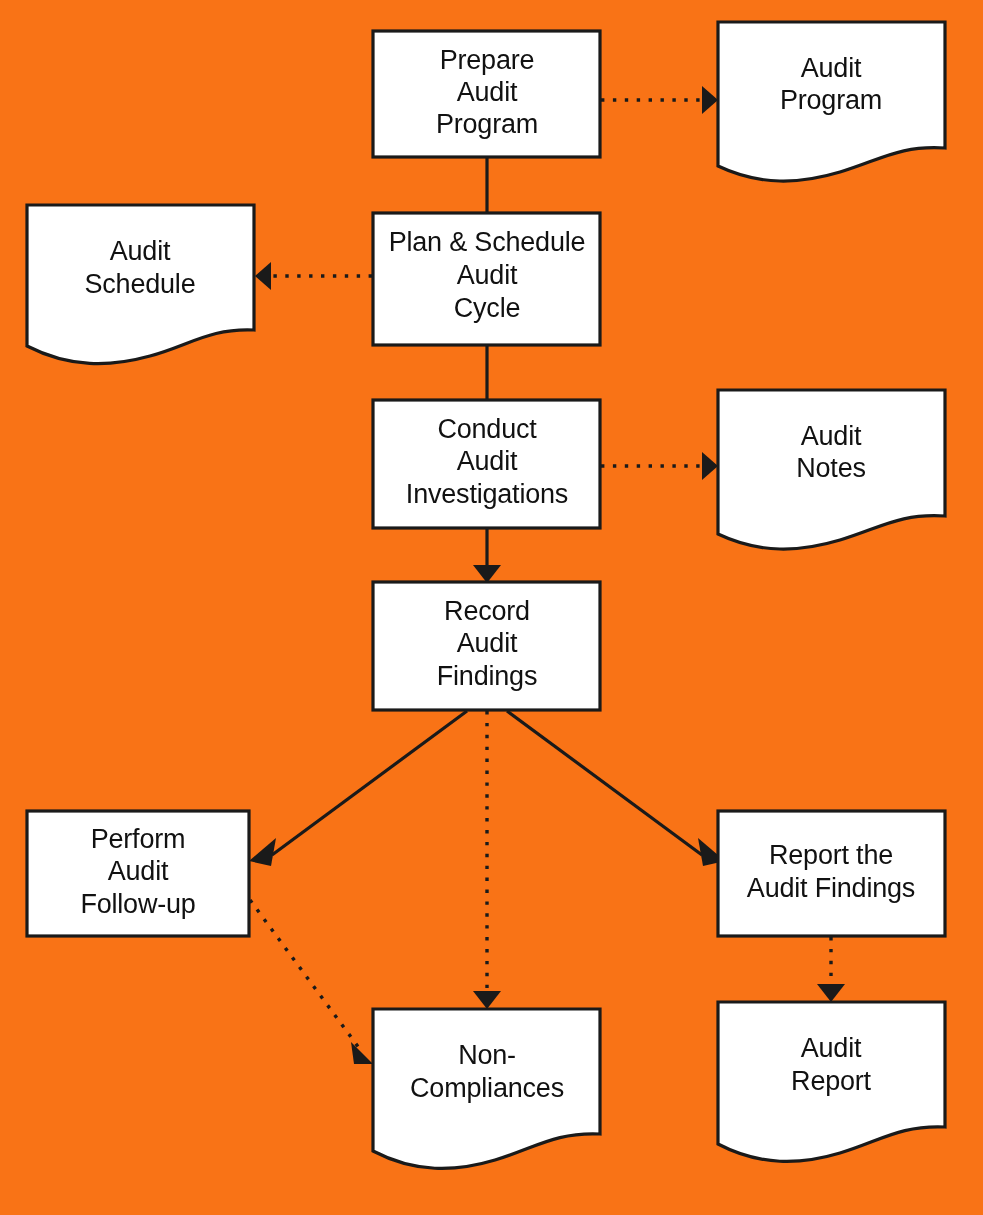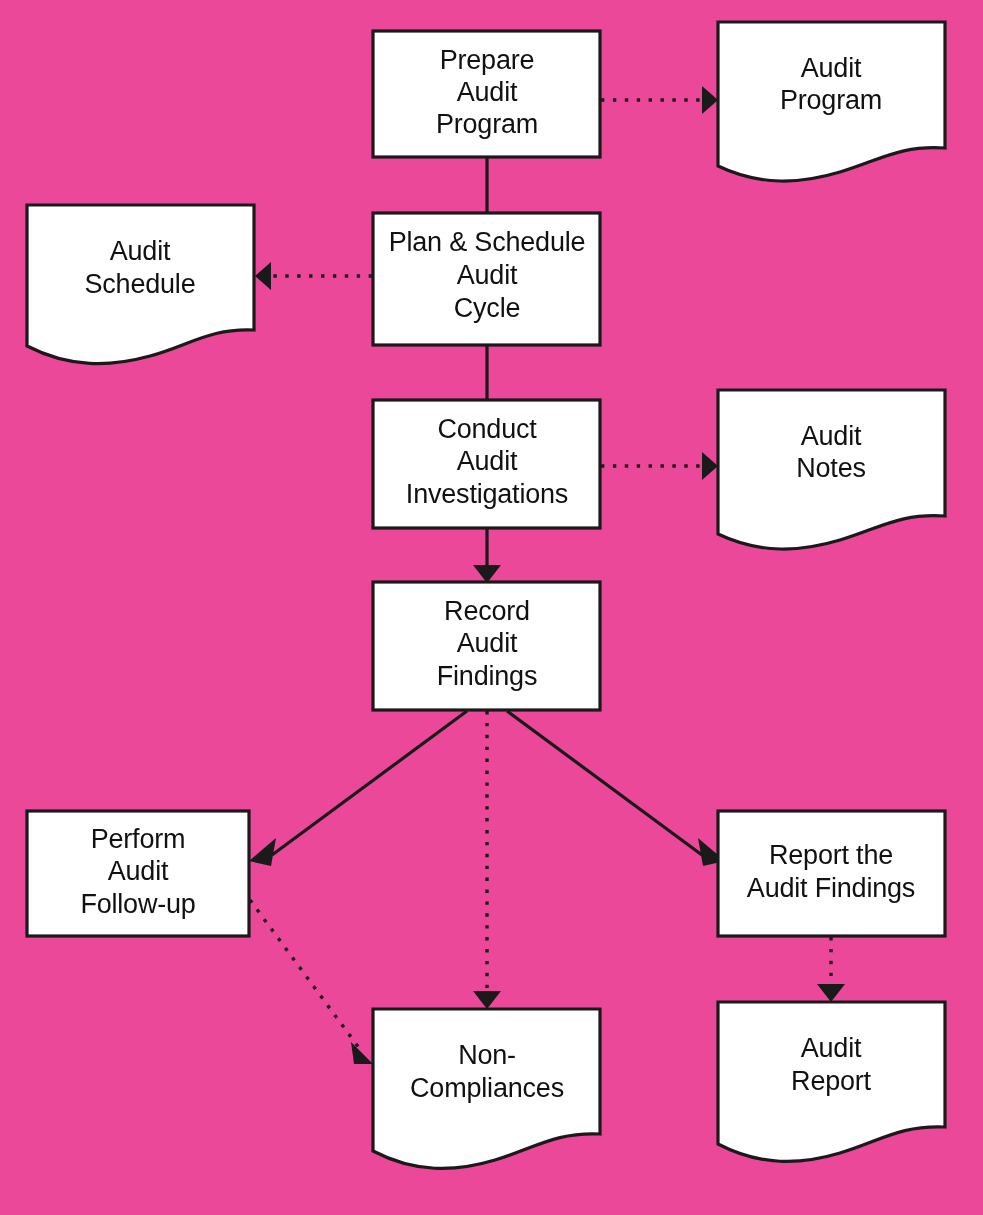--- a/index.html
+++ b/index.html
@@ -10,21 +10,21 @@
   body {
     width: 983px;
     height: 1215px;
     font-family: "Liberation Sans", sans-serif;
     overflow: hidden;
   }
   #diagram-root {
     position: relative;
     width: 983px;
     height: 1215px;
-    background: #ec4899;
+    background: #f97316;
   }
   svg.flowchart {
     display: block;
     width: 983px;
     height: 1215px;
   }
   .node-shape {
     fill: #ffffff;
     stroke: #1a1a1a;
     stroke-width: 3.2;

